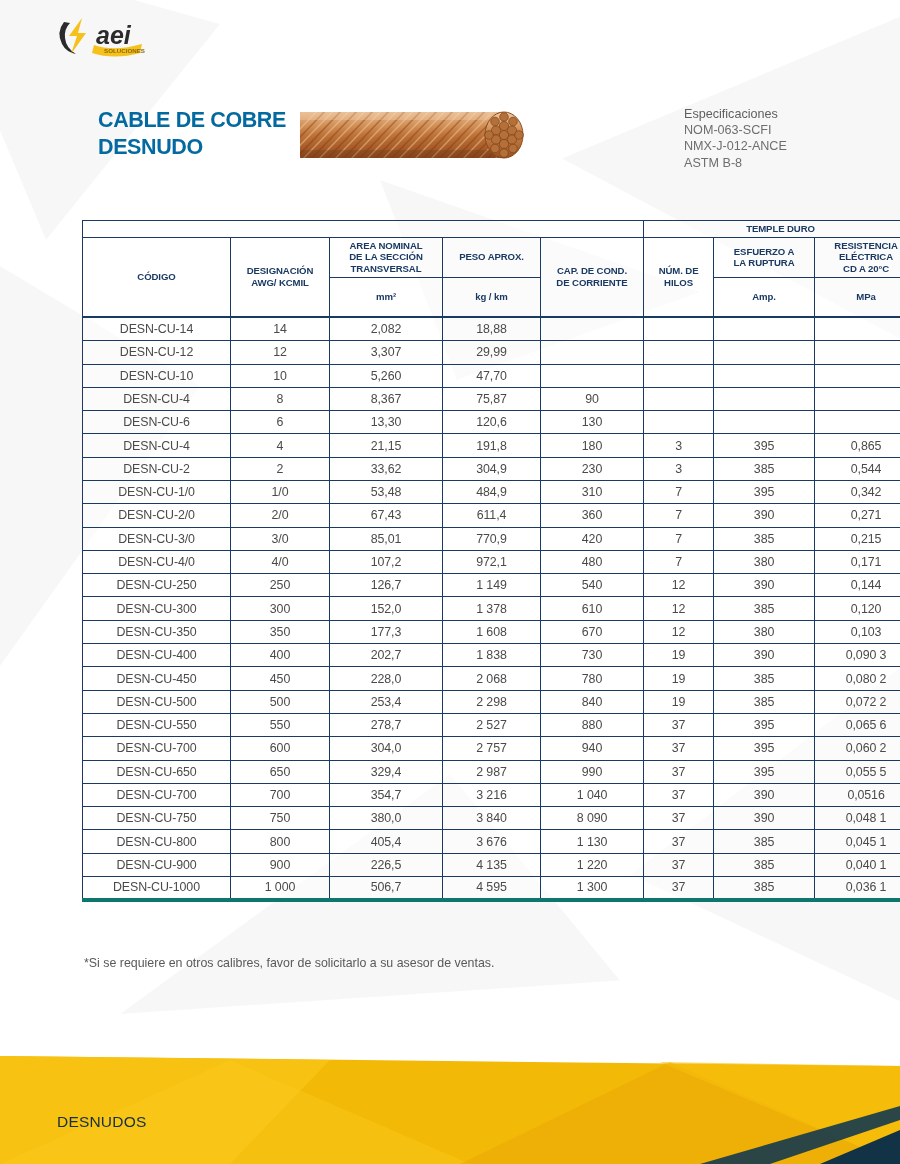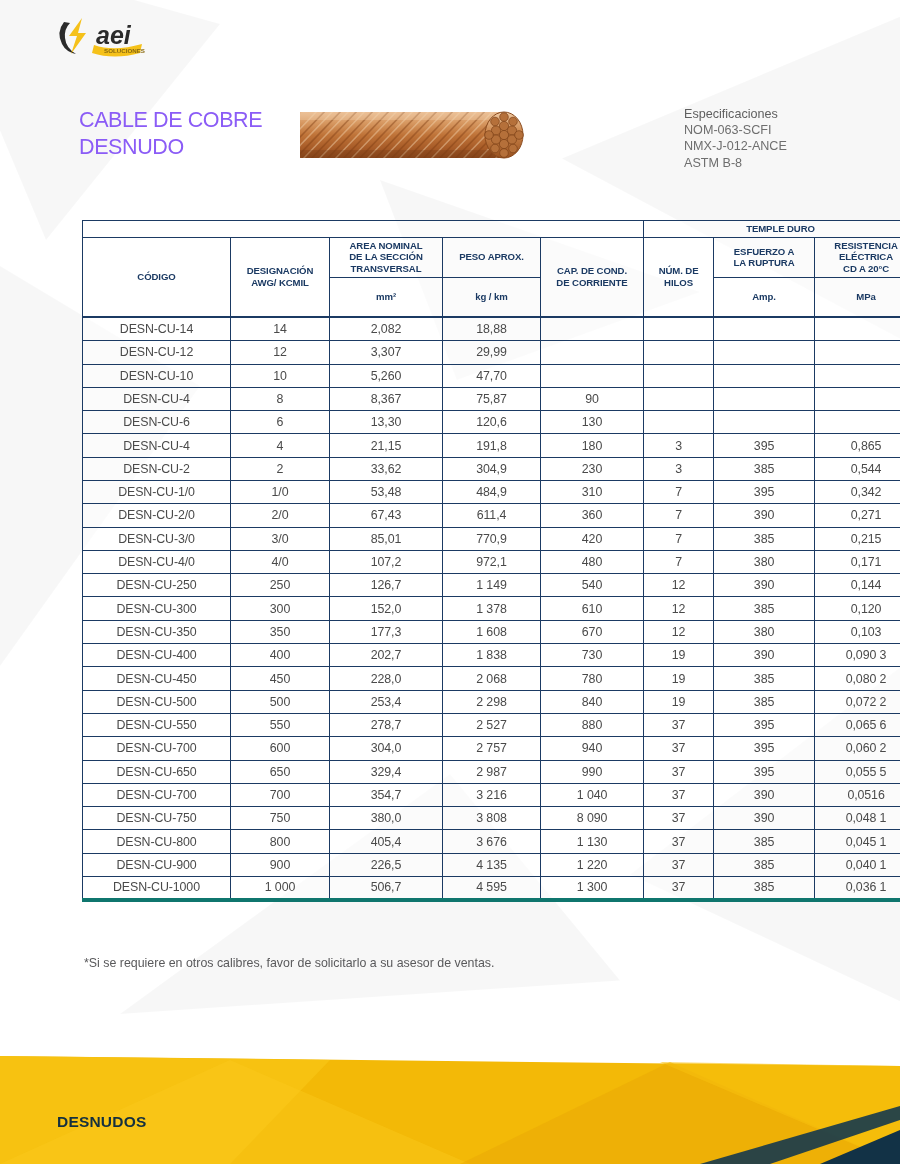--- a/index.html
+++ b/index.html
@@ -39,25 +39,25 @@
     position: absolute; top: 14px; left: 52px;
     width: 130px; height: 46px; z-index: 5;
   }
 
   
   .header {
     position: absolute; top: 95px; left: 0; right: 0;
     height: 90px; z-index: 4;
   }
   .title {
-    position: absolute; left: 79px; top: 12px;
+    position: absolute; left: 98px; top: 12px;
     width: 215px;
-    color: #8b5cf6;
+    color: #0369a1;
     font-size: 21.5px;
-    font-weight: normal;
+    font-weight: bold;
     line-height: 1.24;
     letter-spacing: -0.4px;
   }
   .cable-img {
     position: absolute; left: 300px; top: 5px;
     width: 250px; height: 68px;
     overflow: hidden;
   }
   .specs {
     position: absolute; left: 684px; top: 11px;
@@ -130,21 +130,21 @@
   
   .banner {
     position: absolute; left: 0; bottom: 0;
     width: 900px; height: 118px;
     overflow: hidden; z-index: 3;
   }
   .banner-label {
     position: absolute; left: 57px; bottom: 33px;
     color: #14303f;
     font-size: 15.5px;
-    font-weight: bold;
+    font-weight: normal;
     letter-spacing: 0.2px;
     z-index: 4;
   }
 </style>
 </head>
 <body>
 
 <div class="bg-facets">
   <i class="f1"></i>
     <i class="f2"></i>
@@ -535,21 +535,21 @@
           <td>3 216</td>
           <td>1 040</td>
           <td>37</td>
           <td>390</td>
           <td>0,0516</td>
         </tr>
         <tr>
           <td class="code-col">DESN-CU-750</td>
           <td>750</td>
           <td>380,0</td>
-          <td>3 808</td>
+          <td>3 840</td>
           <td>8 090</td>
           <td>37</td>
           <td>390</td>
           <td>0,048 1</td>
         </tr>
         <tr>
           <td class="code-col">DESN-CU-800</td>
           <td>800</td>
           <td>405,4</td>
           <td>3 676</td>

